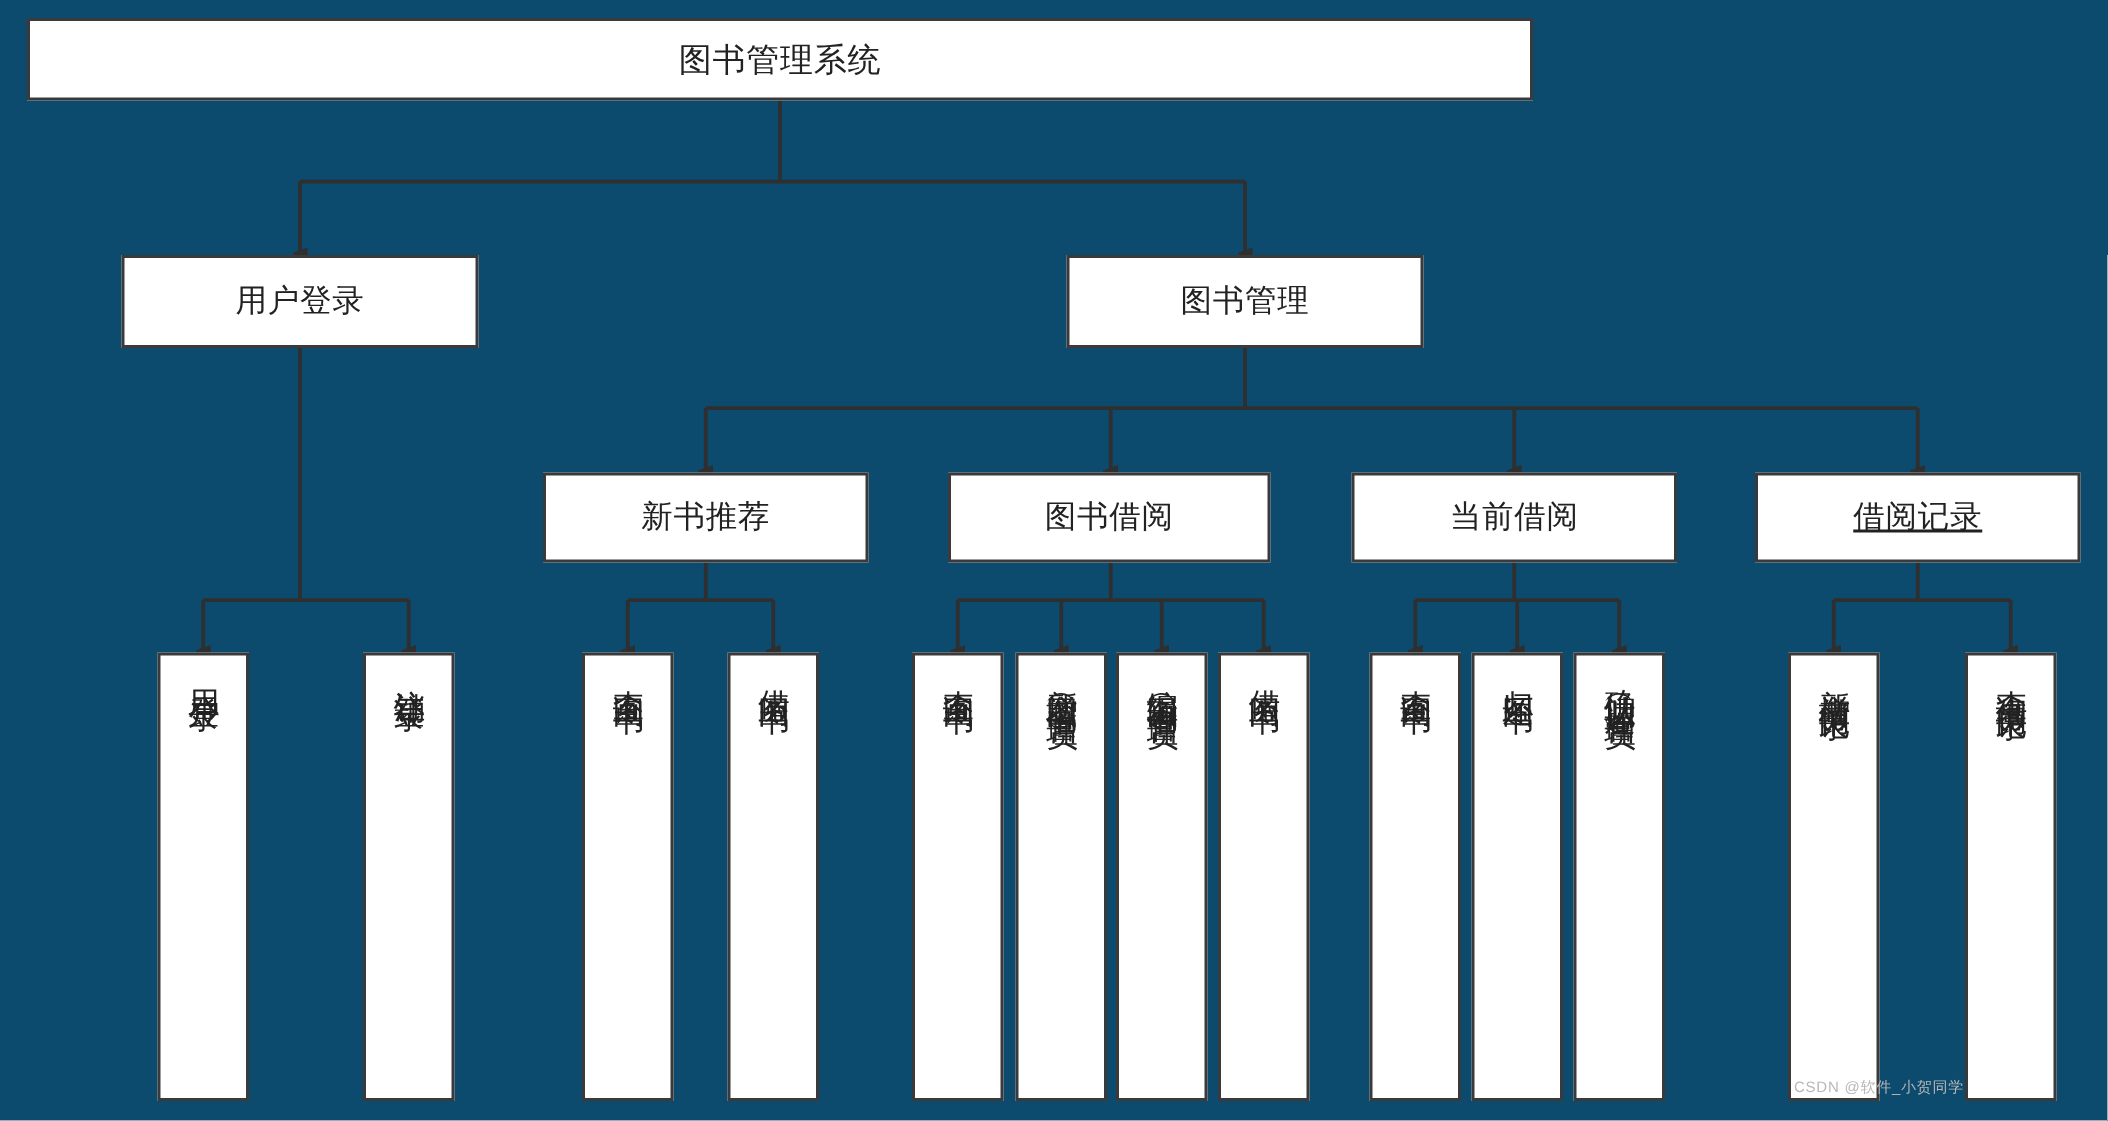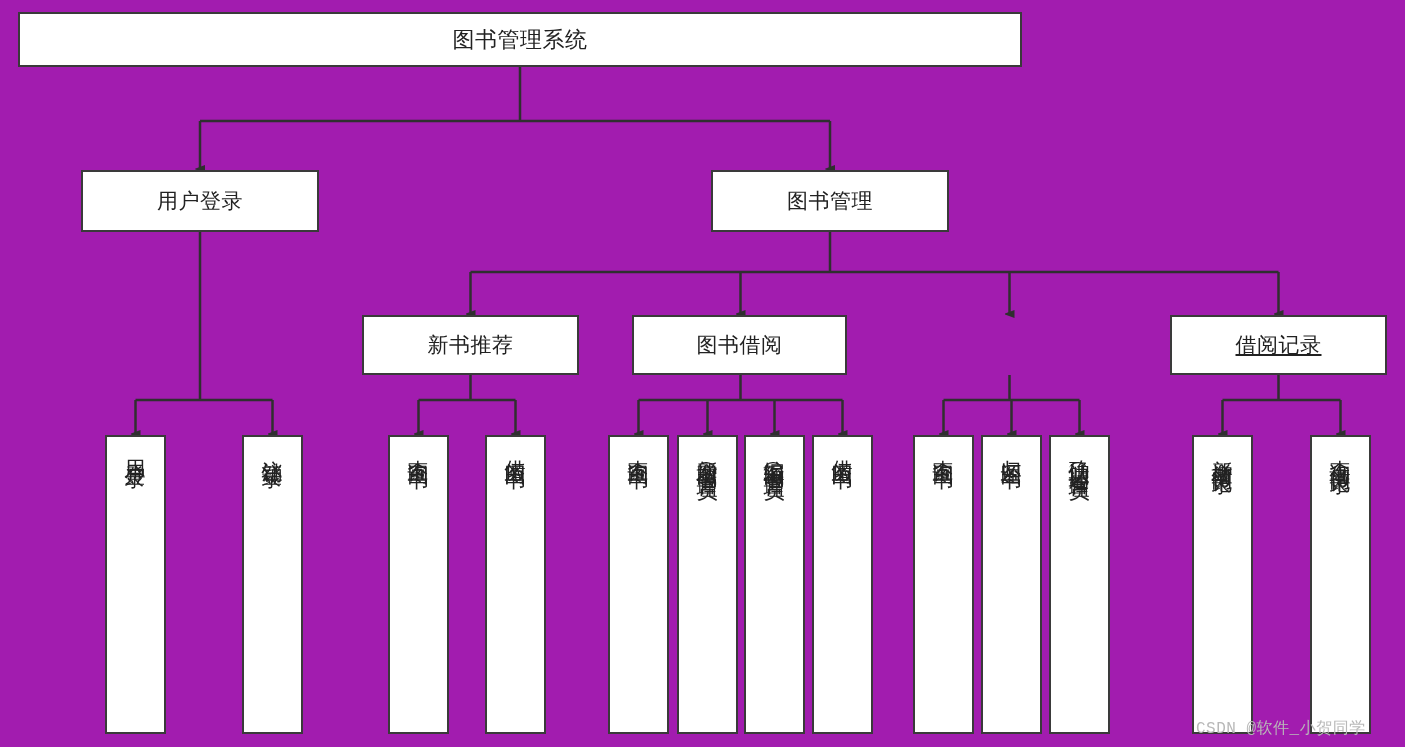--- a/index.html
+++ b/index.html
@@ -7,21 +7,21 @@
     padding: 0;
     background: #ffffff;
   }
   body {
     font-family: "Liberation Sans", "DejaVu Sans", sans-serif;
   }
   #canvas {
     position: relative;
     width: 1405px;
     height: 747px;
-    background: #a21caf;
+    background: #0c4a6e;
     overflow: hidden;
   }
   svg.edges {
     position: absolute;
     left: 0;
     top: 0;
     width: 1405px;
     height: 747px;
     pointer-events: none;
   }
@@ -53,25 +53,24 @@
   .node.vert .label {
     writing-mode: vertical-rl;
     text-orientation: upright;
     font-size: 21px;
     letter-spacing: 3px;
     line-height: 1;
   }
   .node.title .label { font-size: 22px; }
   .watermark {
     position: absolute;
-    font-size: 16px;
+    font-size: 10px;
     color: #b8b8b8;
     white-space: nowrap;
     letter-spacing: 0.5px;
-    font-family: Liberation Mono, monospace;
   }
 </style>
 </head>
 <body>
 
 <div id="canvas">
   <svg class="edges" viewBox="0 0 1405 747">
     <defs>
       <marker id="arrow" markerWidth="10" markerHeight="10" refX="4" refY="5" orient="auto" markerUnits="userSpaceOnUse">
         <path d="M0,0 L8,0 L4,11 z" fill="#2f2f2f"></path>
@@ -117,20 +116,23 @@
   <div class="node horiz" id="n-book_manage" style="left: 711px; top: 170px; width: 238px; height: 62px; border-color: rgb(58, 58, 58); background: rgb(255, 255, 255); color: rgb(34, 34, 34);">
     <span class="label">图书管理</span>
   </div>
 
   <div class="node horiz" id="n-new_book_rec" style="left: 362px; top: 315px; width: 217px; height: 60px; border-color: rgb(58, 58, 58); background: rgb(255, 255, 255); color: rgb(34, 34, 34);">
     <span class="label">新书推荐</span>
   </div>
   <div class="node horiz" id="n-book_borrow" style="left: 632px; top: 315px; width: 215px; height: 60px; border-color: rgb(58, 58, 58); background: rgb(255, 255, 255); color: rgb(34, 34, 34);">
     <span class="label">图书借阅</span>
   </div>
+  <div class="node horiz" id="n-current_borrow" style="left: 901px; top: 315px; width: 217px; height: 60px; border-color: rgb(58, 58, 58); background: rgb(255, 255, 255); color: rgb(34, 34, 34);">
+    <span class="label">当前借阅</span>
+  </div>
   <div class="node horiz" id="n-borrow_record" style="left: 1170px; top: 315px; width: 217px; height: 60px; border-color: rgb(58, 58, 58); background: rgb(255, 255, 255); color: rgb(34, 34, 34); text-decoration: underline;">
     <span class="label">借阅记录</span>
   </div>
 
   <div class="node vert" id="n-leaf_user_login" style="left: 105px; top: 435px; width: 61px; height: 299px; border-color: rgb(58, 58, 58); background: rgb(255, 255, 255); color: rgb(34, 34, 34);">
     <span class="label">用户登录</span>
   </div>
   <div class="node vert" id="n-leaf_logout" style="left: 242px; top: 435px; width: 61px; height: 299px; border-color: rgb(58, 58, 58); background: rgb(255, 255, 255); color: rgb(34, 34, 34);">
     <span class="label">注销登录</span>
   </div>

